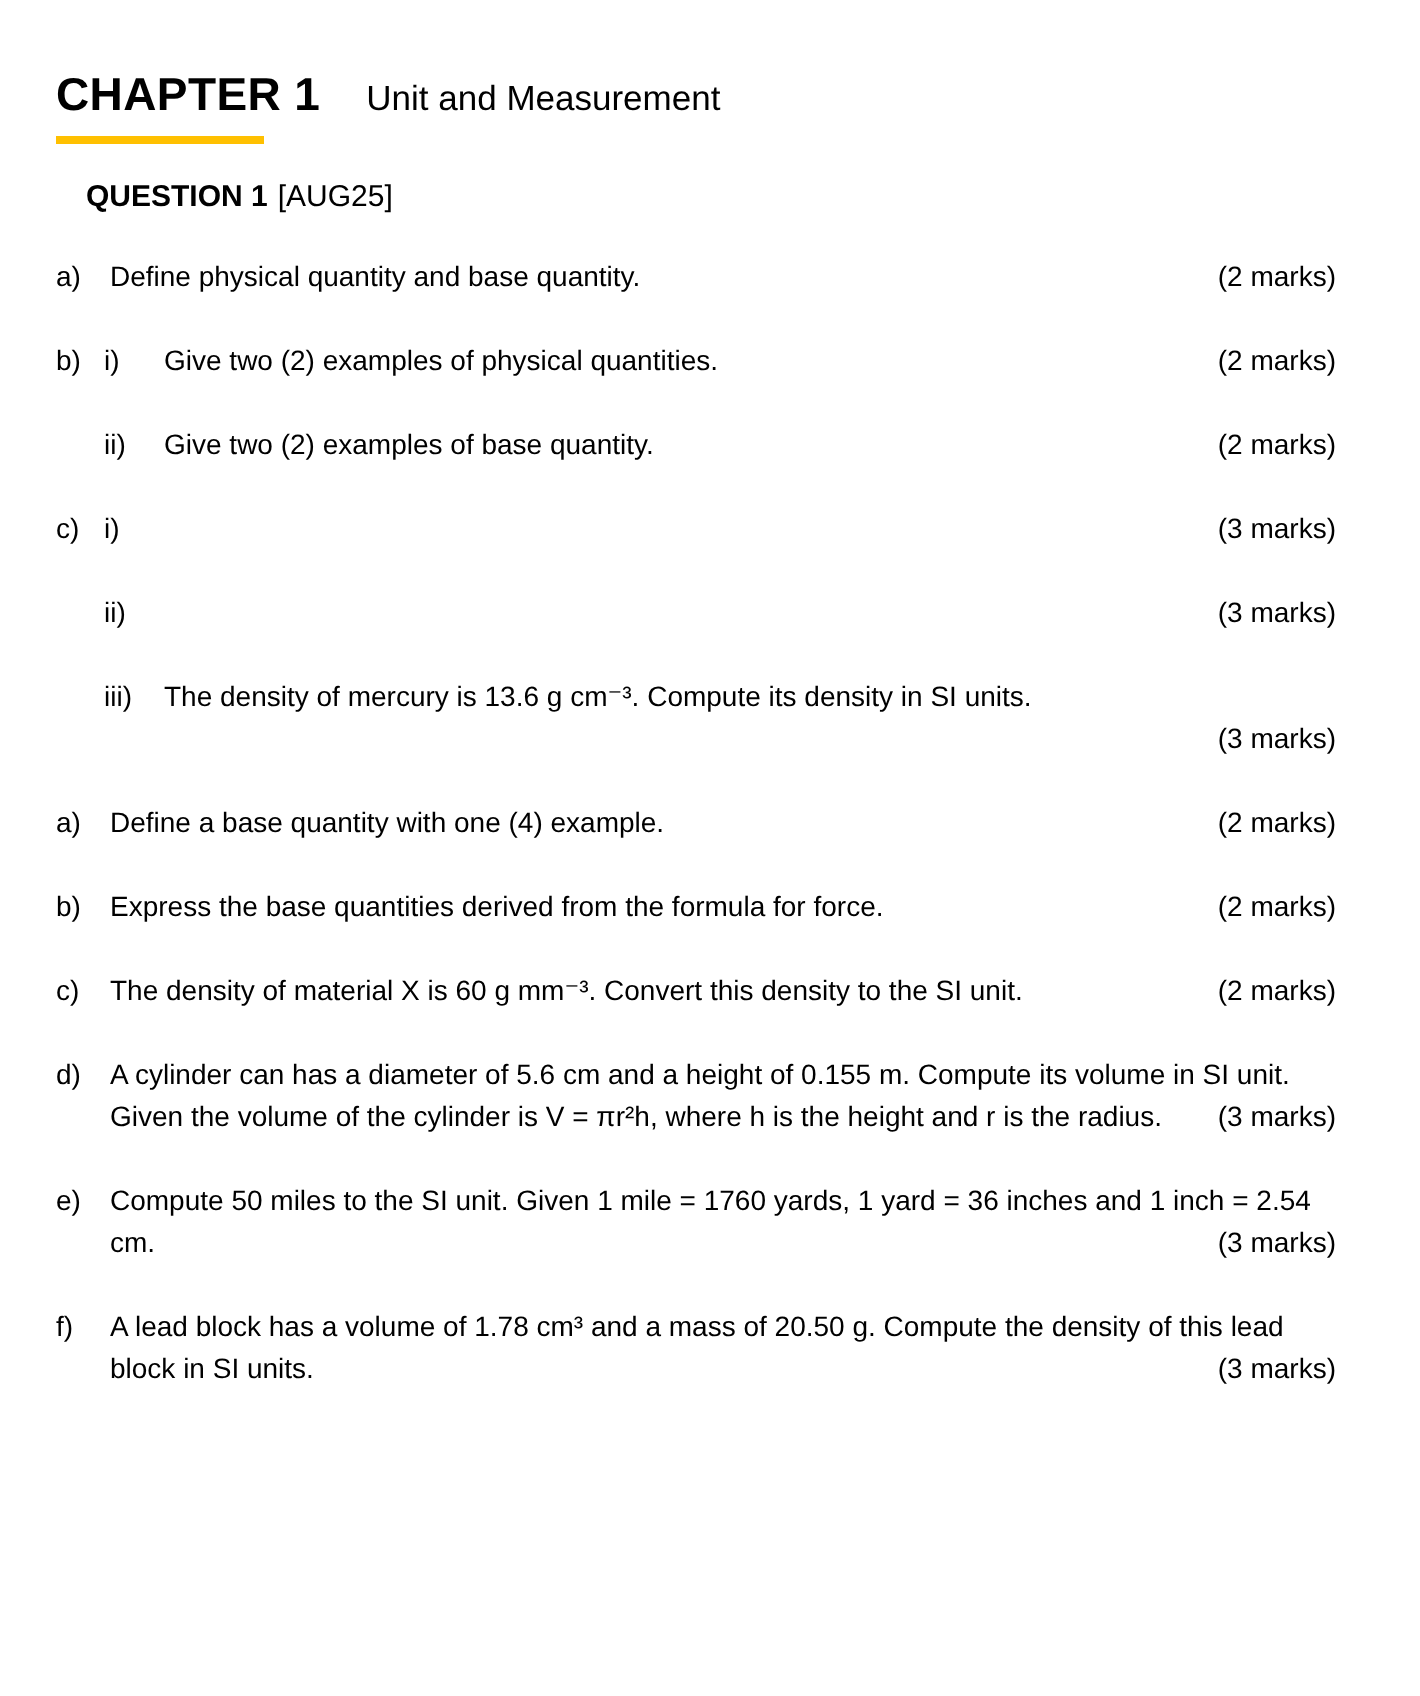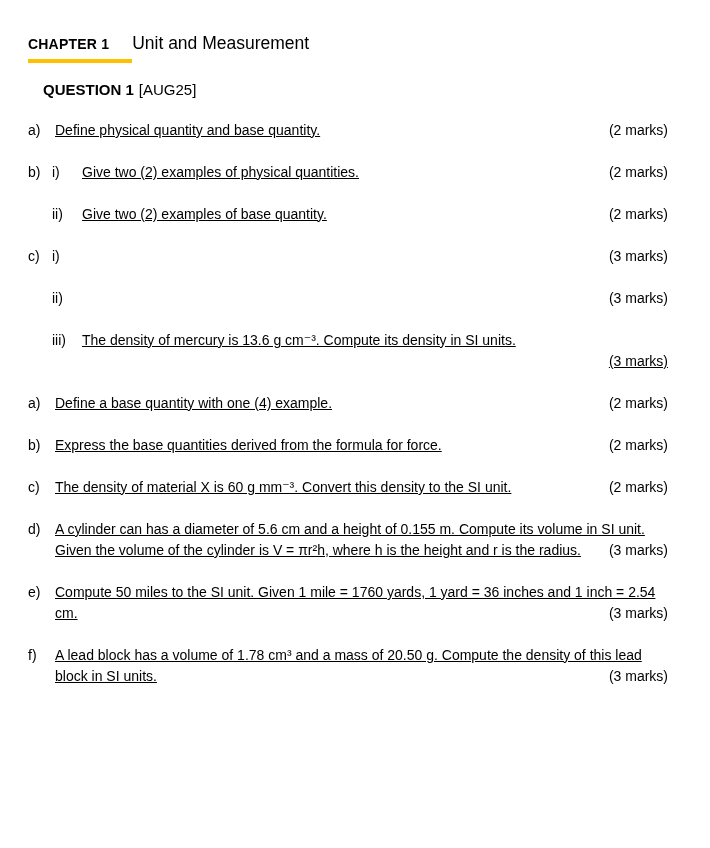--- a/index.html
+++ b/index.html
@@ -5,32 +5,32 @@
   html,body{margin:0;padding:0;}
   body{
     width:710px;height:848px;background:#ffffff;color:#000000;
     font-family:"Liberation Sans","DejaVu Sans",sans-serif;
     font-size:14px;line-height:1.5;
     box-sizing:border-box;
     padding:30px 42px 30px 28px;
   }
   .chapter{margin-bottom:16px;}
   .chapter-line{white-space:nowrap;}
-  .chapter-label{font-size:14px;font-weight:bold;letter-spacing:0.2px;text-align:center;}
+  .chapter-label{font-size:23px;font-weight:bold;letter-spacing:0.2px;text-align:center;}
   .chapter-title{font-size:17.5px;font-weight:normal;margin-left:23px;}
   .heading-underline{width:104px;height:4px;background:#FFC000;margin-top:3px;}
   .section-heading{margin:0 0 18px 15px;font-size:15px;}
   .section-heading .qlabel{font-weight:bold;}
   .section-heading .qtag{font-weight:normal;margin-left:5px;}
   .section{margin-bottom:14px;}
   .item{display:flex;margin-bottom:21px;}
   .lbl{flex:0 0 27px;}
   .item.has-sub .lbl{flex:0 0 24px;}
   .sub{flex:0 0 30px;}
-  .body{flex:1;text-decoration:underline;}
+  .body{flex:1;}
   .body::after{content:"";display:block;clear:both;}
   .marks{float:right;padding-left:10px;white-space:nowrap;}
   .marks.block{float:none;display:block;text-align:right;padding-left:0;}
 </style>
 </head>
 <body>
 
 <div class="chapter">
   <div class="chapter-line">
     <span class="chapter-label">CHAPTER 1</span><span class="chapter-title">Unit and Measurement</span>

